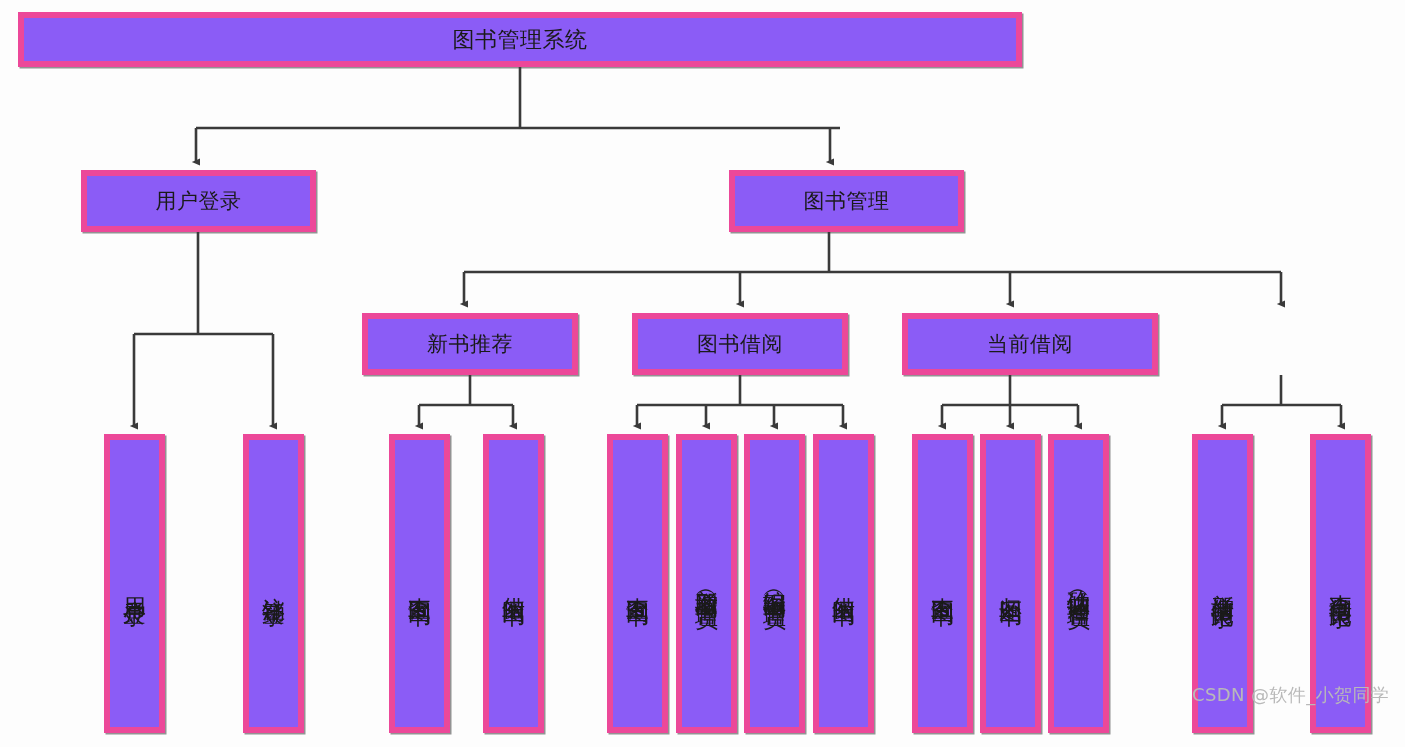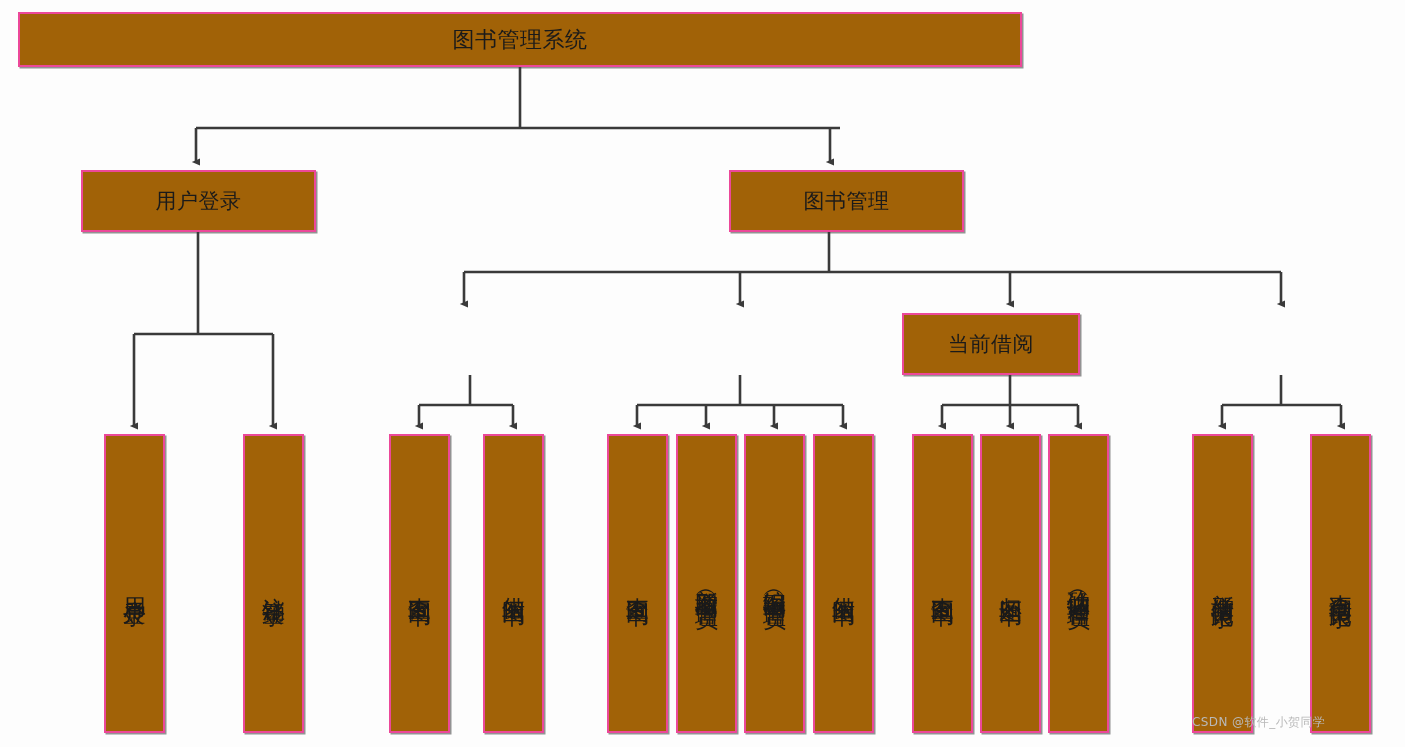--- a/index.html
+++ b/index.html
@@ -22,22 +22,22 @@
     position: absolute;
     left: 0;
     top: 0;
     width: 1405px;
     height: 747px;
     pointer-events: none;
   }
   .node {
     position: absolute;
     box-sizing: border-box;
-    background: #a16207;
-    border: 2px solid #ec4899;
+    background: #8b5cf6;
+    border: 6px solid #ec4899;
     box-shadow: 1.5px 1.5px 0 0 rgba(60,60,60,0.55);
     display: flex;
     align-items: center;
     justify-content: center;
     color: #1a1a1a;
     line-height: 1.18;
     z-index: 2;
   }
   .node .label {
     display: block;
@@ -62,22 +62,22 @@
     writing-mode: vertical-rl;
     text-orientation: upright;
     font-size: 23px;
     letter-spacing: 2.5px;
     line-height: 1;
     white-space: nowrap;
   }
   #watermark {
     position: absolute;
     left: 1192px;
-    top: 714px;
-    font-size: 12px;
+    top: 683px;
+    font-size: 18px;
     color: #b9b9b9;
     letter-spacing: 0.4px;
     white-space: nowrap;
     z-index: 5;
     font-family: "DejaVu Sans", "Liberation Sans", sans-serif;
   }
 </style>
 </head>
 <body>
 
@@ -137,21 +137,27 @@
     <span class="label">图书管理系统</span>
   </div>
 
   <div class="node horiz" style="left:81px; top:170px; width:235px; height:62px;">
     <span class="label">用户登录</span>
   </div>
   <div class="node horiz" style="left:729px; top:170px; width:235px; height:62px;">
     <span class="label">图书管理</span>
   </div>
 
-  <div class="node horiz" style="left:902px; top:313px; width:178px; height:62px;">
+  <div class="node horiz" style="left:362px; top:313px; width:216px; height:62px;">
+    <span class="label">新书推荐</span>
+  </div>
+  <div class="node horiz" style="left:632px; top:313px; width:216px; height:62px;">
+    <span class="label">图书借阅</span>
+  </div>
+  <div class="node horiz" style="left:902px; top:313px; width:256px; height:62px;">
     <span class="label">当前借阅</span>
   </div>
 
   <div class="node vert" style="left:104px; top:434px; width:61px; height:299px;">
     <span class="label">用户登录</span>
   </div>
   <div class="node vert" style="left:243px; top:434px; width:61px; height:299px;">
     <span class="label">注销登录</span>
   </div>
 

